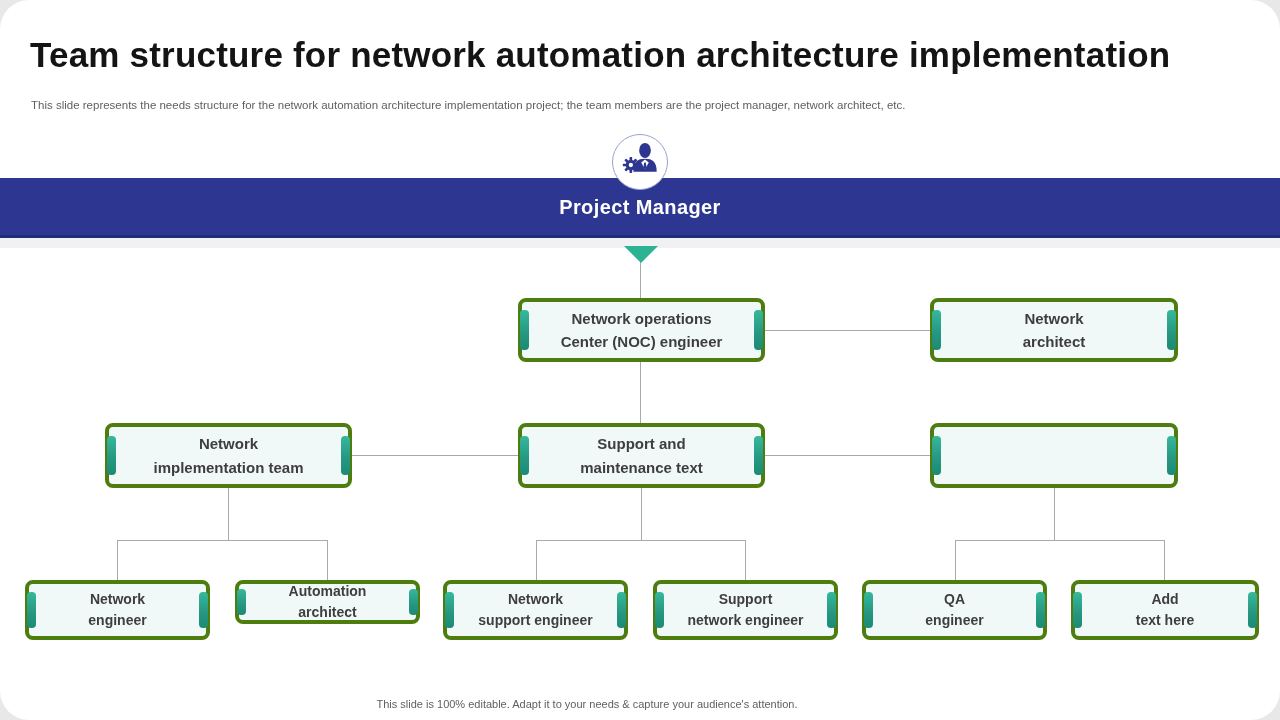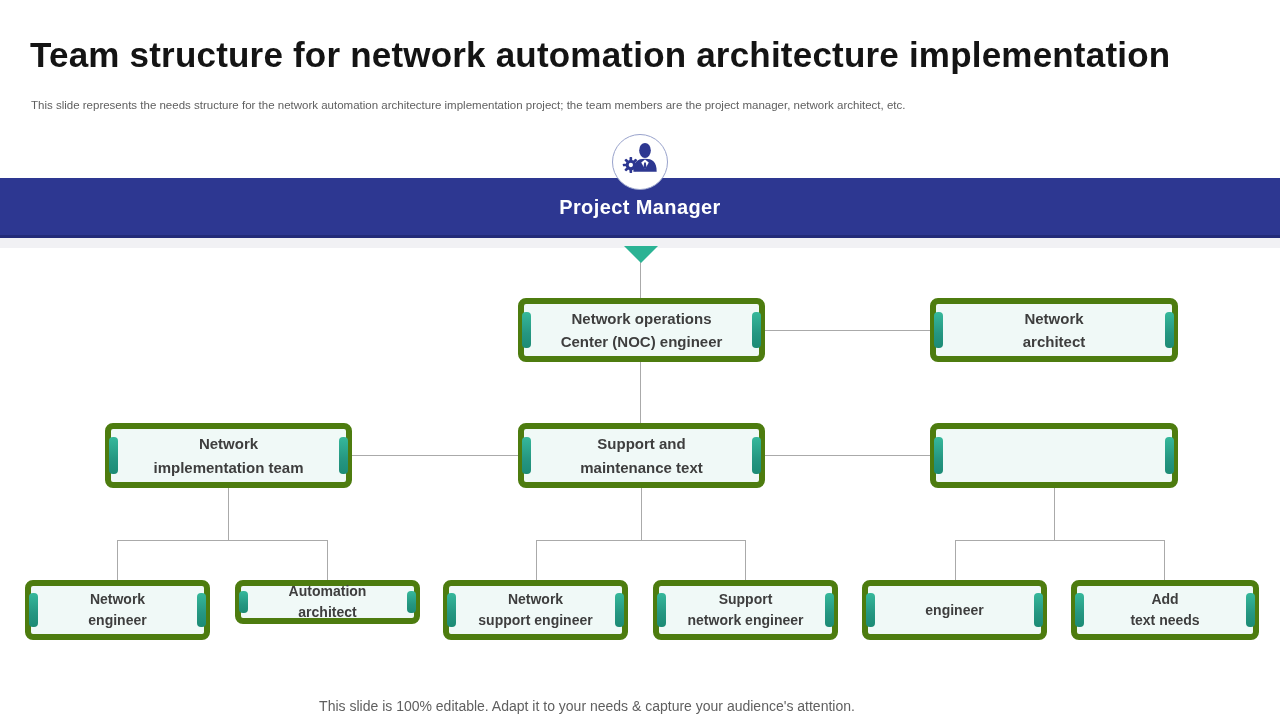--- a/index.html
+++ b/index.html
@@ -1,18 +1,19 @@
 <!DOCTYPE html>
 <html><head>
 <meta charset="utf-8">
 <style>
   html,body{margin:0;padding:0;background:#e8e8e8;}
   .slide{
     position:relative;width:1280px;height:720px;background:#ffffff;overflow:hidden;
     font-family:"Liberation Sans", sans-serif;
+    border-radius:29px;
   }
   .title{
     position:absolute;left:30px;top:34px;width:1220px;
     font-size:35px;font-weight:bold;letter-spacing:.2px;color:#141414;line-height:1.2;
   }
   .subtitle{
     position:absolute;left:31px;top:99px;width:1100px;
     font-size:11.5px;color:#5f5f5f;
   }
   .banner{
@@ -34,37 +35,37 @@
   .down-arrow{
     position:absolute;left:624px;top:246px;width:0;height:0;
     border-left:17px solid transparent;border-right:17px solid transparent;
     border-top:17px solid #2bb394;z-index:2;
   }
   .hline,.vline{position:absolute;background:#aaaaaa;z-index:0;}
   .hline{height:1px;}
   .vline{width:1px;}
   .node{
     position:absolute;box-sizing:border-box;background:#f0f9f7;
-    border:6px solid #4d7c0f;border-radius:8px;z-index:1;
+    border:4px solid #4d7c0f;border-radius:8px;z-index:1;
     display:flex;align-items:center;justify-content:center;
   }
   .node-label{
     text-align:center;font-weight:bold;color:#3e3e3e;font-size:15px;line-height:1.55;
     width:100%;
   }
   .node-sm .node-label{font-size:14px;line-height:1.5;}
   .cap{
     position:absolute;width:9px;height:70%;top:15%;border-radius:4px;
     background:linear-gradient(180deg,#36b89b 0%,#259681 60%,#1c8b75 100%);
   }
   .cap-l{left:-2px;}
   .cap-r{right:-2px;}
   .footer{
     position:absolute;left:0;top:698px;width:1174px;text-align:center;
-    font-size:14px;color:#5f5f5f;
+    font-size:11px;color:#5f5f5f;
   }
 </style>
 </head>
 <body>
 
 <div class="slide">
 
   <div class="title">Team structure for network automation architecture implementation</div>
   <div class="subtitle">This slide represents the needs structure for the network automation architecture implementation project; the team members are the project manager, network architect, etc.</div>
 
@@ -193,29 +194,30 @@
     <div class="node-label">
       <div>Support</div>
       <div>network engineer</div>
     </div>
     <span class="cap cap-r"></span>
   </div>
 
   <div class="node node-sm" style="left:862px;top:580px;width:185px;height:60px">
     <span class="cap cap-l"></span>
     <div class="node-label">
+      <div>QA</div>
       <div>engineer</div>
     </div>
     <span class="cap cap-r"></span>
   </div>
 
   <div class="node node-sm" style="left:1071px;top:580px;width:188px;height:60px">
     <span class="cap cap-l"></span>
     <div class="node-label">
       <div>Add</div>
-      <div>text needs</div>
+      <div>text here</div>
     </div>
     <span class="cap cap-r"></span>
   </div>
 
   <div class="footer">This slide is 100% editable. Adapt it to your needs &amp; capture your audience's attention.</div>
 
 </div>
 
 </body></html>

